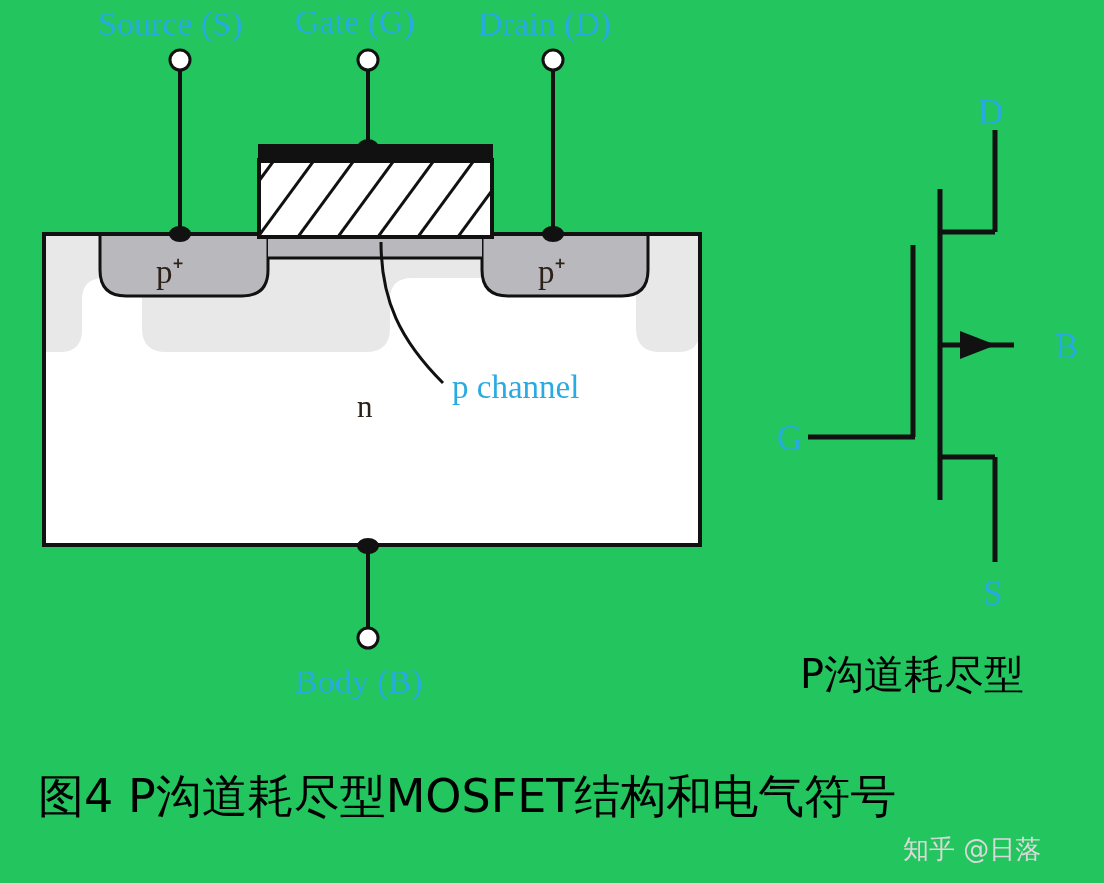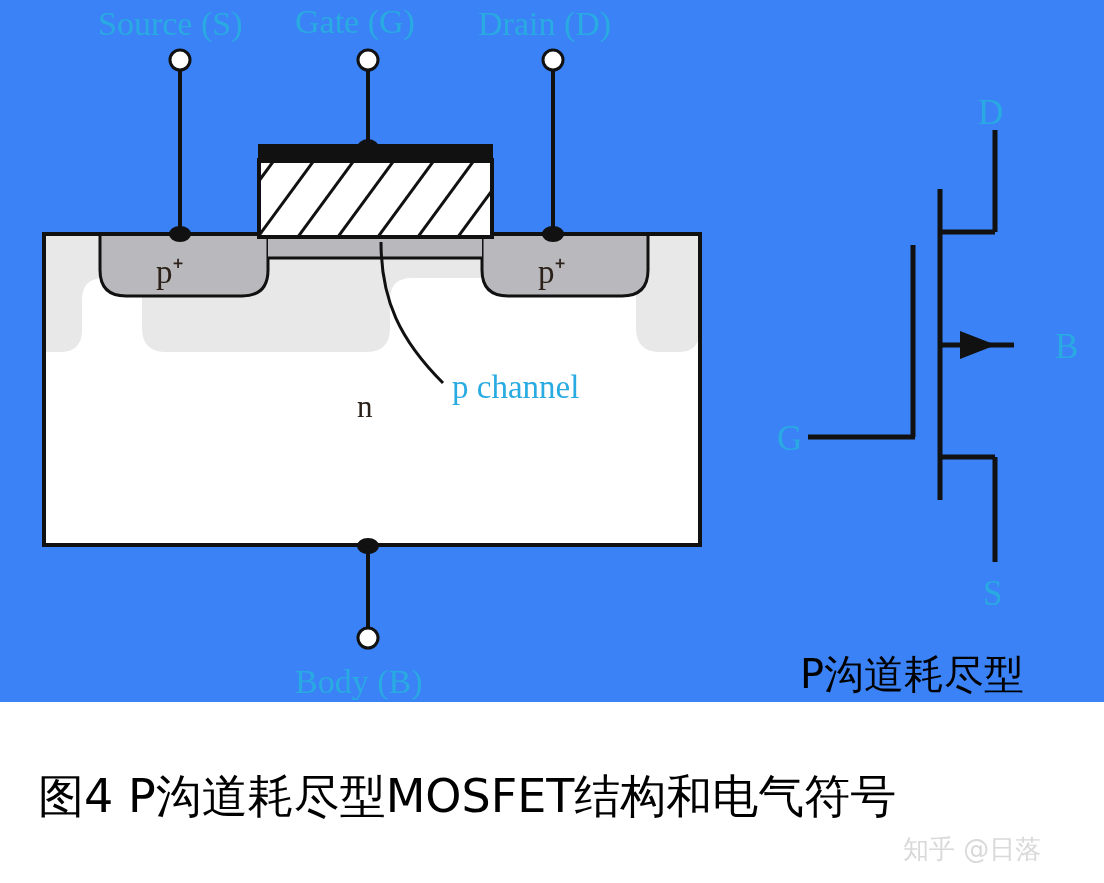--- a/index.html
+++ b/index.html
@@ -3,21 +3,21 @@
 <meta charset="utf-8">
 <title>P-Channel Depletion MOSFET</title>
 <style>
   html,body{margin:0;padding:0;background:#ffffff;}
   body{
     width:1104px;height:883px;
     font-family:"Liberation Serif", serif;
     overflow:hidden;
     position:relative;
   }
-  #root{position:relative;width:1104px;height:702px;background:#3b82f6;}
+  #root{position:relative;width:1104px;height:883px;background:#22c55e;}
   svg.figure{position:absolute;left:0;top:0;width:1104px;height:883px;display:block;}
 
   .lbl-blue{
     font-family:"Liberation Serif", serif;
     fill:#29ABE2;
   }
   .lbl-dark{
     font-family:"Liberation Serif", serif;
     fill:#2b2118;
   }

